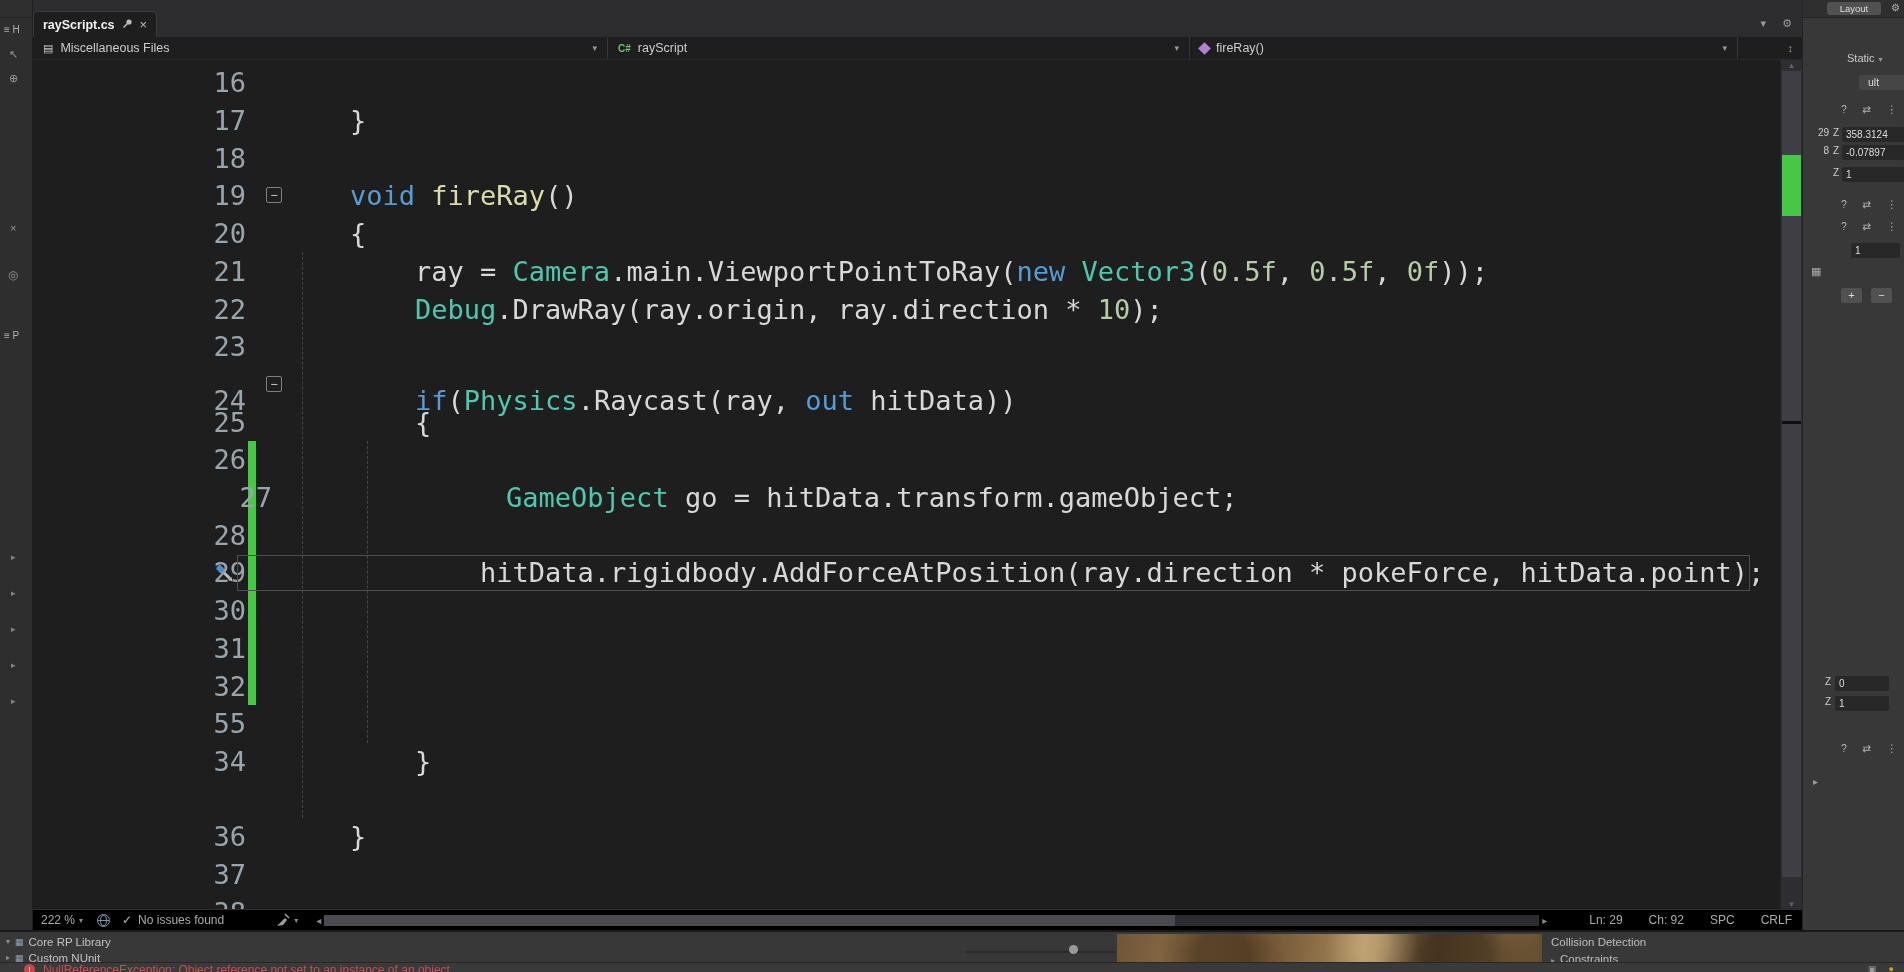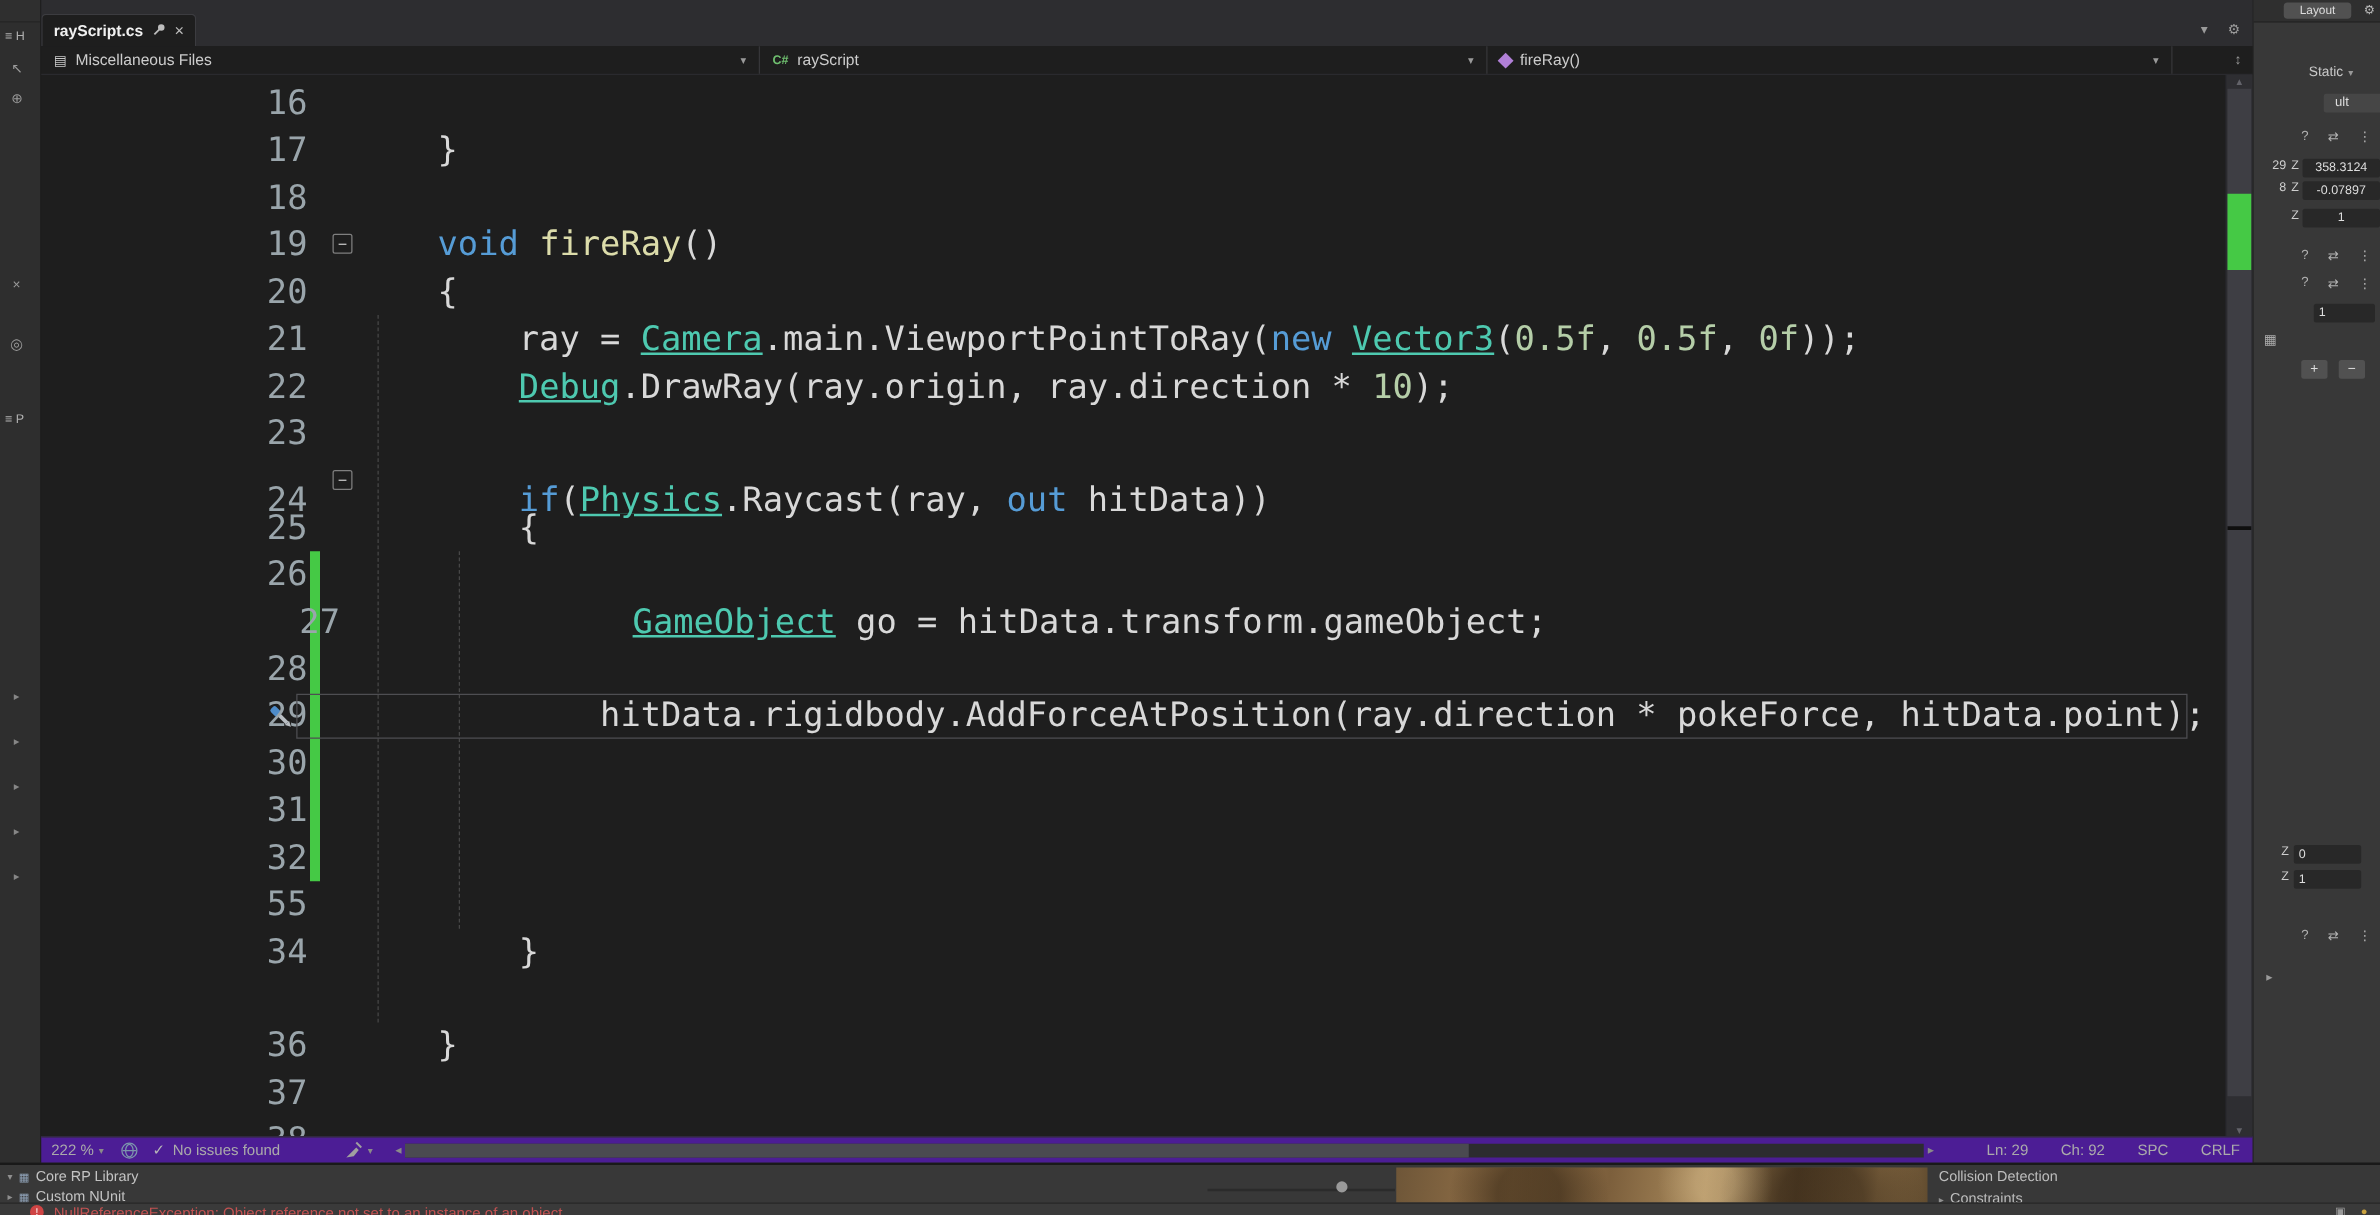--- a/index.html
+++ b/index.html
@@ -25,21 +25,21 @@
   .urp-gear{position:absolute;right:4px;top:2px;color:#b5b5b5;font-size:10px;}
   .static-row{position:absolute;top:52px;left:44px;color:#c9c9c9;font-size:11px;}
   .static-row .arr{margin-left:4px;color:#999;font-size:8px;}
   .default-frag{position:absolute;top:75px;left:56px;right:0;height:15px;background:#464646;border-radius:2px 0 0 2px;color:#ddd;font-size:10.5px;line-height:15px;padding-left:9px;}
   .icon-row{position:absolute;left:38px;width:56px;display:flex;justify-content:space-between;color:#b3b3b3;font-size:10.5px;}
   .ir1{top:103px;} .ir2{top:198px;} .ir3{top:220px;} .ir4{top:742px;}
   .tf-row{position:absolute;left:0;right:0;height:16px;font-size:10px;color:#cfcfcf;}
   .tf1{top:127px;} .tf2{top:145px;} .tf3{top:167px;}
   .tf-row .pre{position:absolute;left:2px;width:24px;text-align:right;}
   .tf-row .ax{position:absolute;left:30px;}
-  .tf-row .fld{position:absolute;left:39px;right:0;background:#282828;border-radius:2px;height:15px;line-height:15px;padding:0 4px;overflow:hidden;white-space:nowrap;color:#dedede;text-align:center;}
+  .tf-row .fld{position:absolute;left:39px;right:0;background:#282828;border-radius:2px;height:15px;line-height:15px;padding:0 4px;overflow:hidden;white-space:nowrap;color:#dedede;}
   .mass-fld{position:absolute;top:243px;left:48px;right:4px;height:15px;background:#282828;border-radius:2px;line-height:15px;padding:0 4px;font-size:10px;color:#dedede;}
   .grid-glyph{position:absolute;top:265px;left:8px;color:#a9a9a9;font-size:11px;}
   .pm-row{position:absolute;top:288px;left:38px;display:flex;gap:9px;}
   .pm-btn{width:21px;height:15px;background:#515151;border-radius:2px;color:#ddd;text-align:center;line-height:14px;font-size:11px;}
   .low-row{position:absolute;font-size:10px;color:#cfcfcf;height:16px;left:0;right:0;}
   .lr1{top:676px;} .lr2{top:696px;}
   .low-row .ax{position:absolute;left:22px;}
   .low-row .fld{position:absolute;left:32px;width:46px;background:#282828;border-radius:2px;height:15px;line-height:15px;padding:0 4px;color:#dedede;}
   .urp-foldout{position:absolute;top:776px;left:10px;color:#9a9a9a;font-size:10px;}
 
@@ -81,39 +81,39 @@
   .cs-ico{color:#6fbf6f;font-weight:bold;font-size:10px;}
   .m-ico{width:9px;height:9px;background:#b180d7;transform:rotate(45deg);flex:none;}
 
   
   .code-area{position:absolute;left:0;top:60px;width:1747px;height:849px;overflow:hidden;background:#1e1e1e;}
   .code-line{position:absolute;left:0;width:1747px;display:flex;align-items:center;font-family:"DejaVu Sans Mono",monospace;font-size:27px;white-space:pre;}
   .ln-num{width:165px;text-align:right;color:var(--c-lnum,#9aa5ab);flex:none;margin-left:48px;}
   .ln-code{padding-left:39px;}
   .code-line.current::after{content:"";position:absolute;left:204px;right:30px;top:1px;bottom:1px;border:1px solid #4e4e52;pointer-events:none;}
   .tok-p{color:var(--c-plain,#d8d8d8);} .tok-k{color:var(--c-kw,#569cd6);}
-  .tok-t{color:var(--c-type,#4ec9b0);text-decoration:underline;} .tok-n{color:var(--c-num,#b5cea8);}
+  .tok-t{color:var(--c-type,#4ec9b0);} .tok-n{color:var(--c-num,#b5cea8);}
   .tok-m{color:var(--c-meth,#dcdcaa);}
   .guide{position:absolute;border-left:1px dashed #474747;width:0;}
   .g1{left:269px;top:192px;height:566px;}
   .g2{left:334px;top:381px;height:302px;}
   .change-bar{position:absolute;left:215px;width:8px;background:var(--c-change,#45c945);}
   .fold-box{position:absolute;left:233px;width:16px;height:16px;border:1px solid #7f7f7f;background:#1e1e1e;color:#c2c2c2;font:12px "DejaVu Sans Mono",monospace;line-height:14px;text-align:center;border-radius:2px;box-sizing:border-box;}
   .qa-icon{position:absolute;left:179px;width:26px;height:26px;}
 
   
   .vscroll{position:absolute;left:1747px;top:60px;width:22px;height:849px;background:#2e2e32;border-left:1px solid #232327;box-sizing:border-box;}
   .vthumb{position:absolute;left:1px;right:1px;top:11px;height:806px;background:#3e3e44;}
   .vgreen{position:absolute;left:1px;right:1px;top:95px;height:61px;background:var(--c-change,#45c945);}
   .vcaret{position:absolute;left:1px;right:1px;top:361px;height:3px;background:#0f0f0f;}
   .varr{position:absolute;left:0;right:0;text-align:center;color:#63636a;font-size:9px;}
   .varr.up{top:0;} .varr.dn{bottom:0;}
 
   
-  .vs-status{position:absolute;left:0;top:909px;width:1769px;height:21px;background:#4c1d95;border-top:1px solid #2d2d31;display:flex;align-items:center;color:#ababab;font-size:12px;padding:0 10px 0 8px;box-sizing:border-box;}
+  .vs-status{position:absolute;left:0;top:909px;width:1769px;height:21px;background:#000000;border-top:1px solid #2d2d31;display:flex;align-items:center;color:#ababab;font-size:12px;padding:0 10px 0 8px;box-sizing:border-box;}
   .sb-zoom{display:flex;align-items:center;gap:4px;margin-right:14px;}
   .sb-zoom .za{font-size:8px;color:#8a8a8a;}
   .sb-globe{width:13px;height:13px;border:1px solid #7d96ad;border-radius:50%;position:relative;margin-right:12px;flex:none;box-sizing:border-box;}
   .sb-globe::before{content:"";position:absolute;left:0;right:0;top:50%;height:1px;background:#7d96ad;}
   .sb-globe::after{content:"";position:absolute;top:0;bottom:0;left:50%;width:7px;margin-left:-3.5px;border:1px solid #7d96ad;border-radius:50%;box-sizing:border-box;}
   .sb-health{display:flex;align-items:center;gap:6px;}
   .sb-check{color:#b8b8b8;}
   .sb-cleanup{margin-left:52px;display:flex;align-items:center;gap:4px;}
   .sb-cleanup .za{font-size:8px;color:#8a8a8a;}
   .sb-hleft{margin-left:18px;color:#8a8a8a;font-size:10px;}

